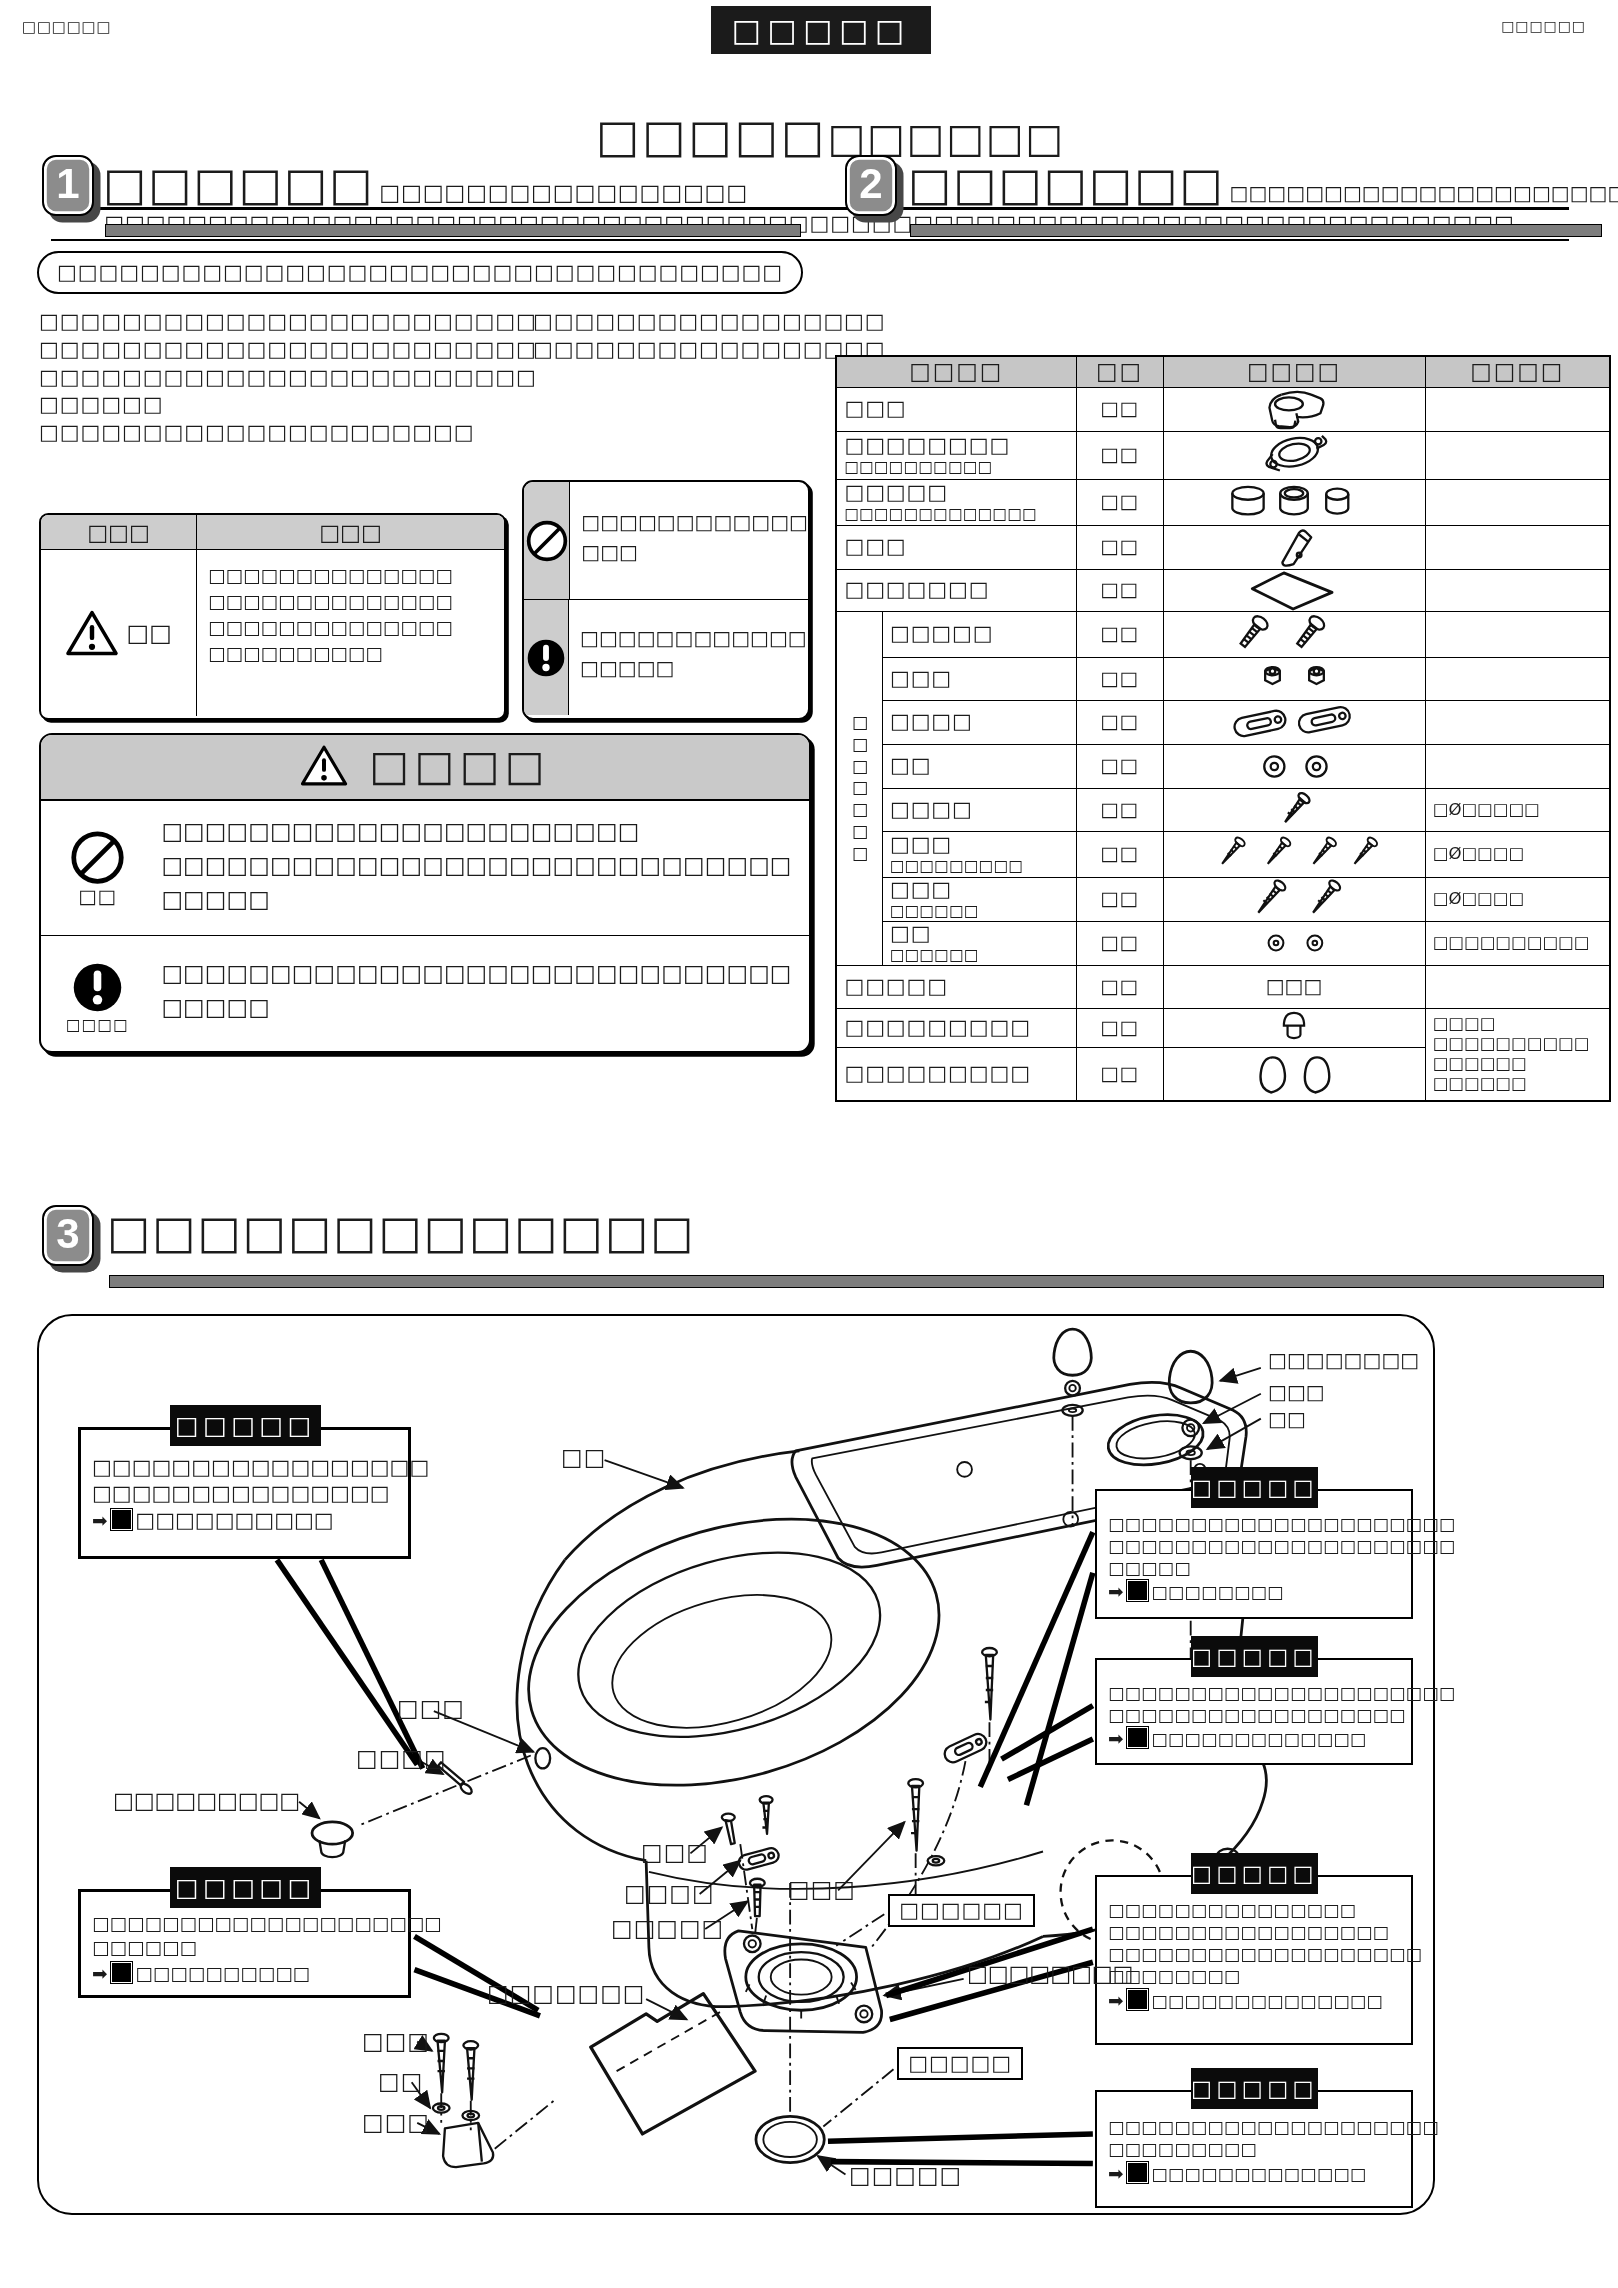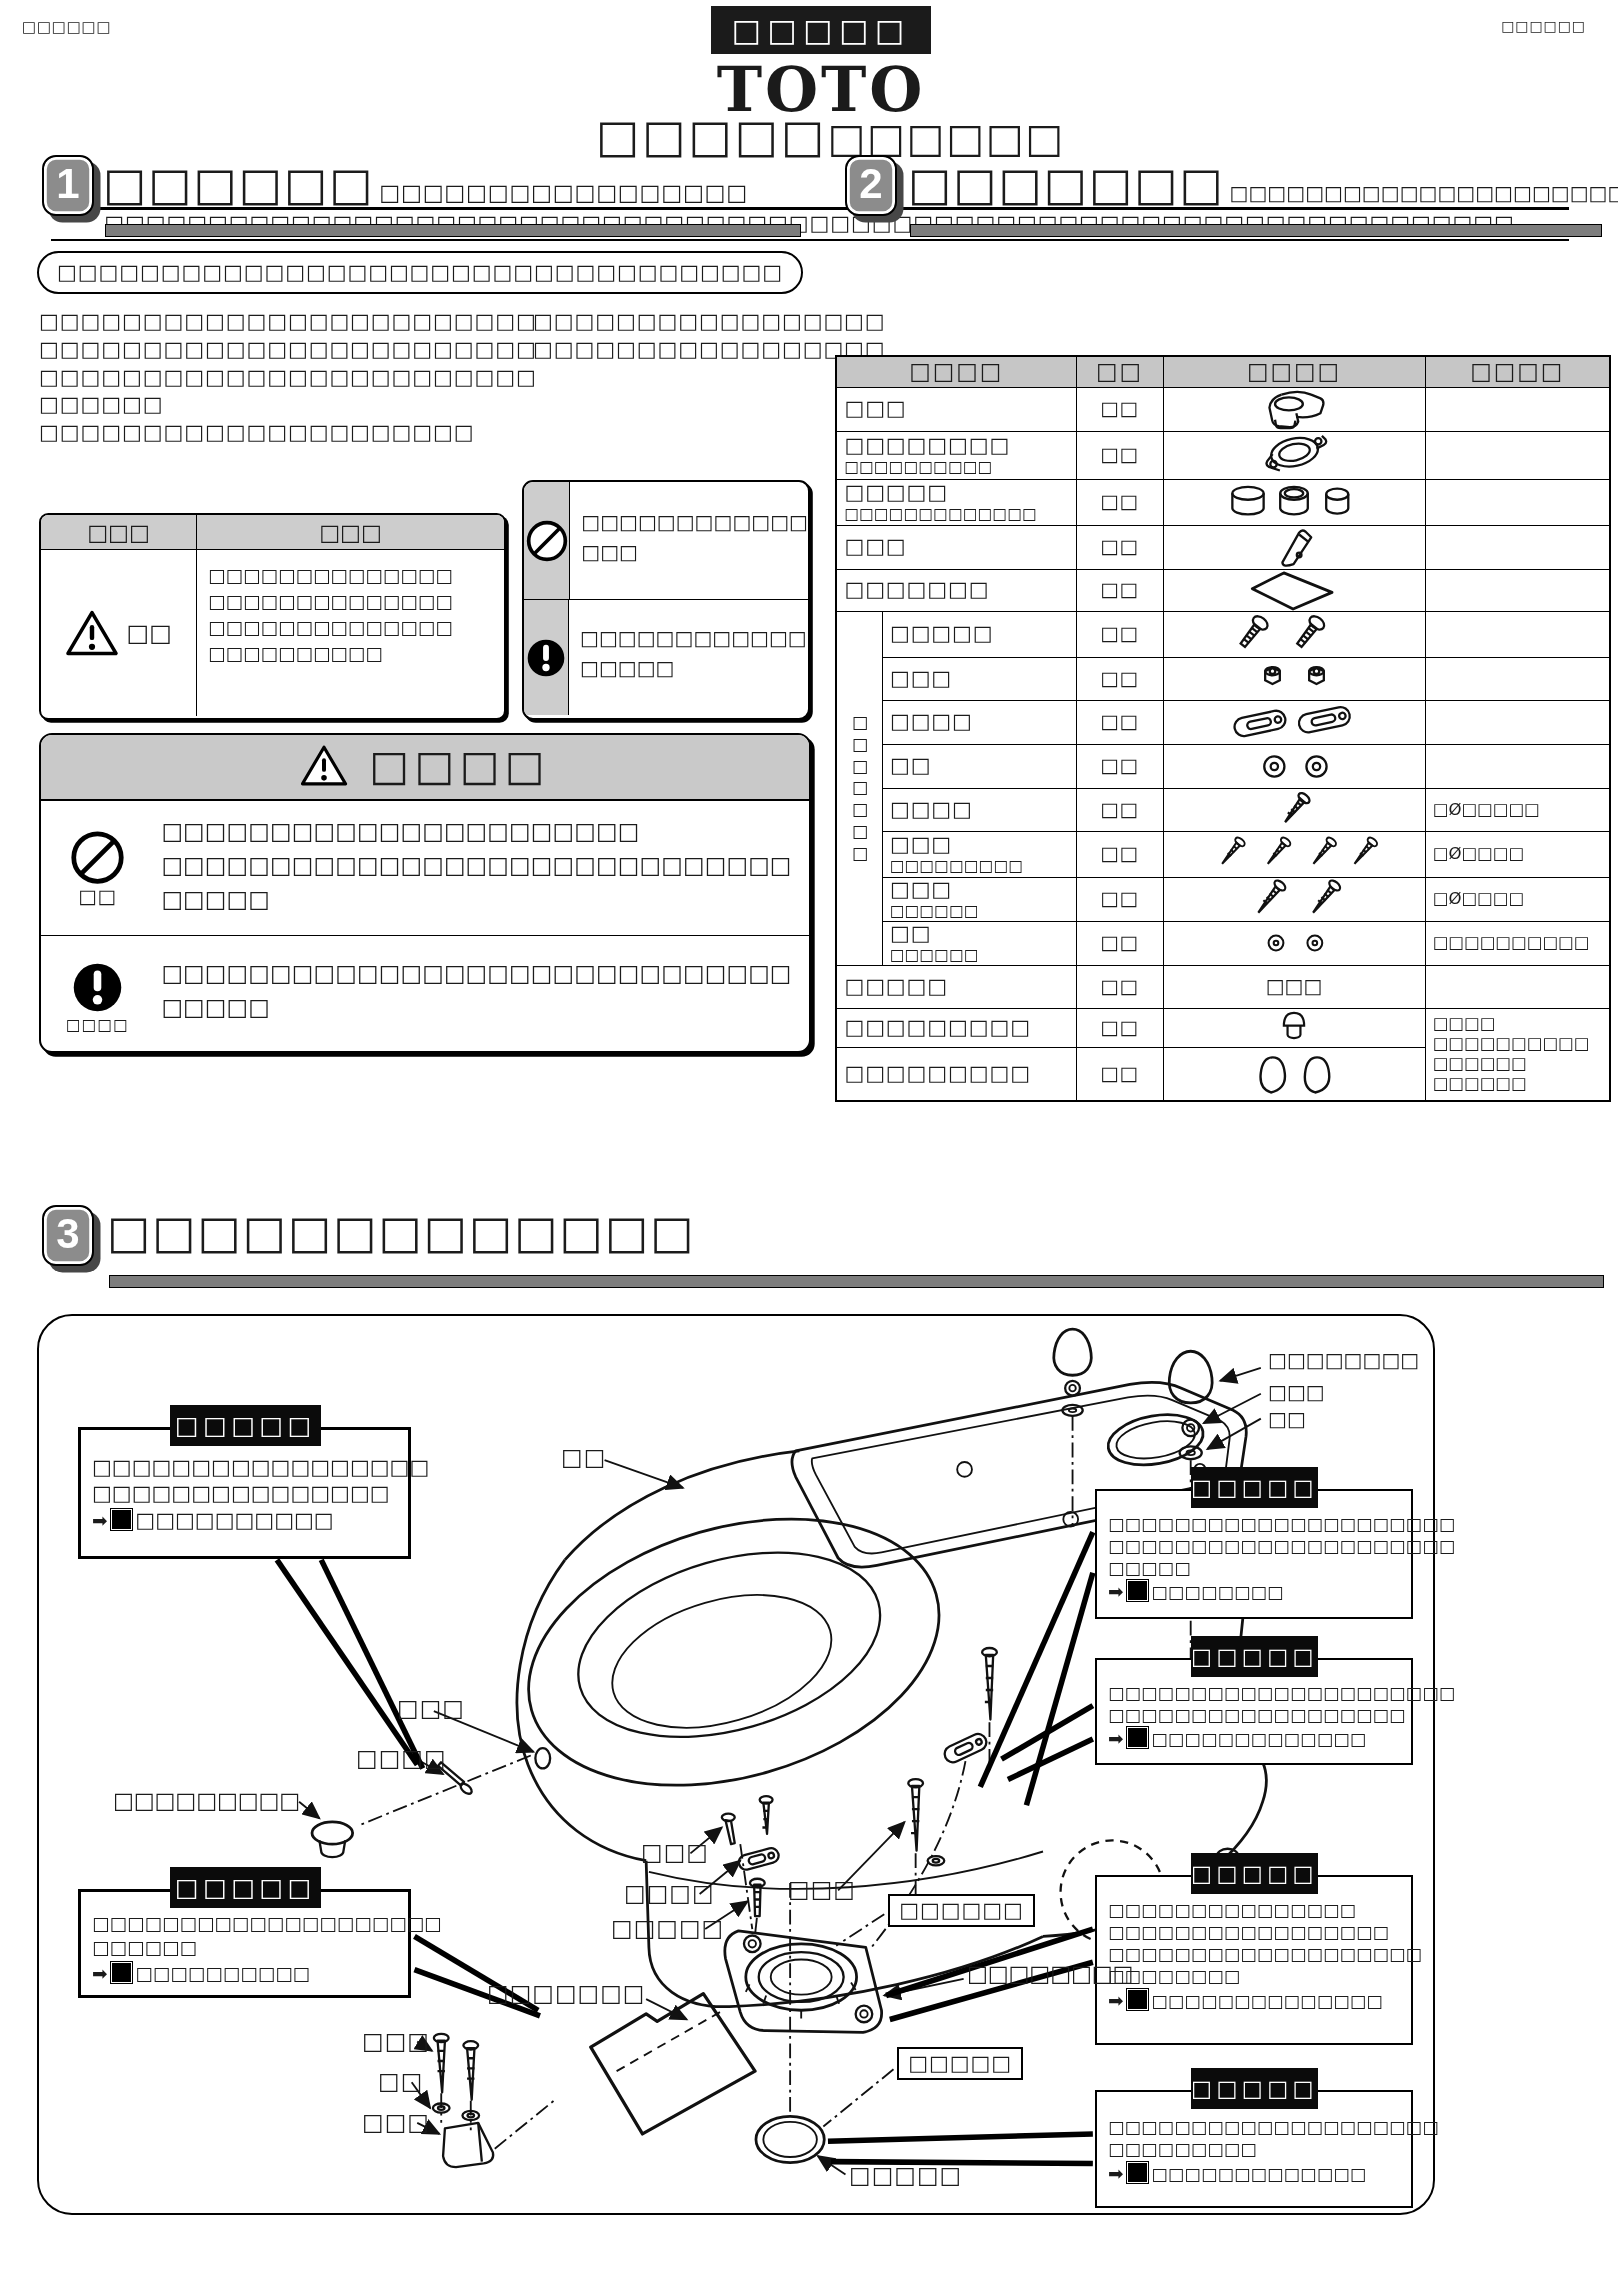--- a/index.html
+++ b/index.html
@@ -56,21 +56,20 @@
   svg{display:block;}
 </style>
 </head>
 <body>
 
 <div class="page">
 
   <div class="a code bxt" style="left:22px;top:18.5px;">□□□□□□</div>
   <div class="a code bxt" style="right:33px;top:18.5px;font-size:14px;">□□□□□□</div>
   <div class="a docbadge" style="left:711px;top:5.5px;width:220px;height:48px;">□□□□□</div>
-  <div class="a brand" style="left:711px;top:54px;width:220px;text-align:center;">TOTO</div>
   <div class="a" style="left:498px;top:111px;width:665px;text-align:center;">
     <span class="bxt titlebig">□□□□□</span><span class="bxt titlesmall">□□□□□□</span>
   </div>
   <div class="a rule" style="left:51px;top:207px;width:1518px;height:2.8px;"></div>
   <div class="a subtitle bxt" style="left:0px;top:212px;">□□□□□□□□□□□□□□□□□□□□□□□□□□□□□□□□□□□□□□□□□□□□□□□□□□□□□□□□□□□□□□□□□□□□</div>
   <div class="a rule" style="left:51px;top:239px;width:1518px;height:1.8px;"></div>
 
   <div class="a stepbadge" style="left:42px;top:155px;">1</div>
   <div class="a" style="left:103px;top:159px;white-space:nowrap;">
     <span class="bxt stitle-big">□□□□□□</span>

